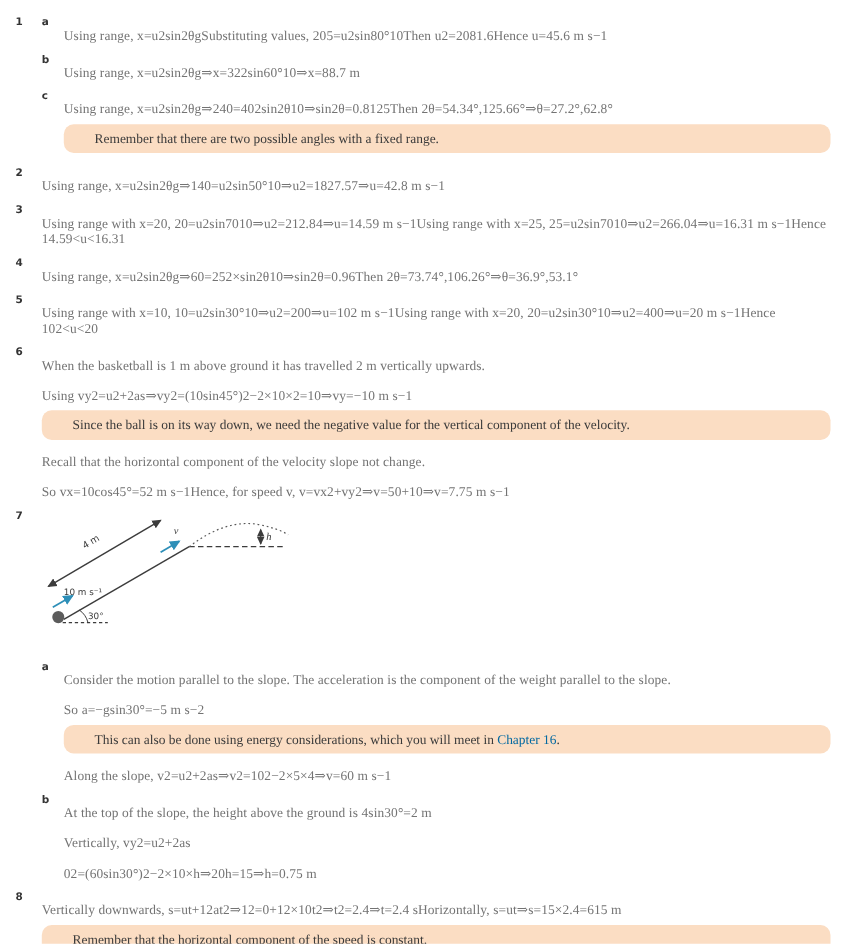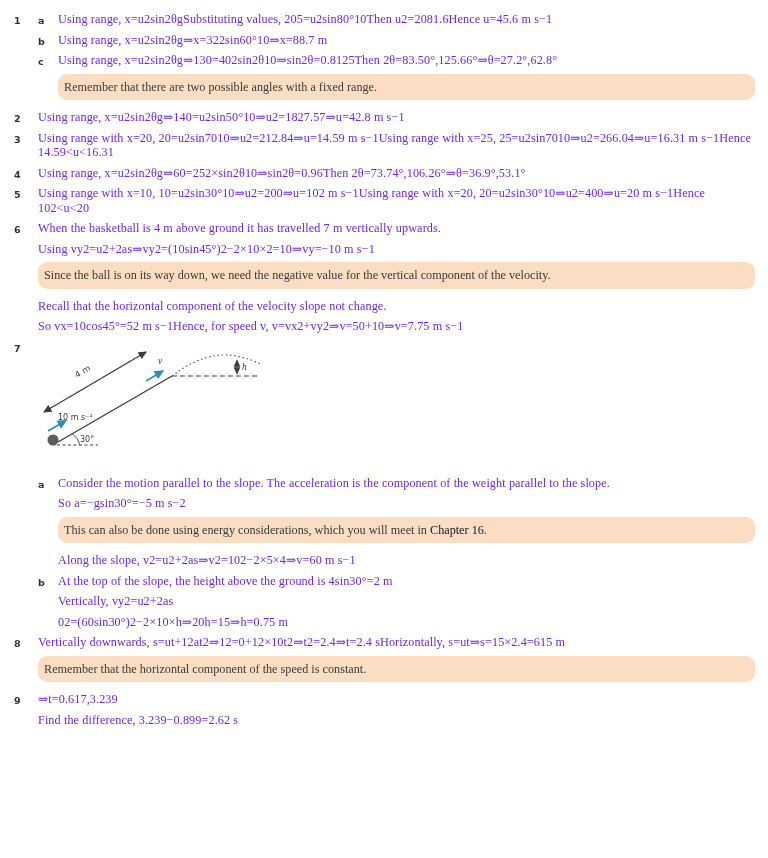--- a/index.html
+++ b/index.html
@@ -17,29 +17,29 @@
   }
   .item-body { flex:1; min-width:0; }
   .sub { display:flex; }
   .sub-letter {
     flex:0 0 20px; padding-top:3px;
     font-family:"DejaVu Sans","Liberation Sans",sans-serif;
     font-weight:bold; font-size:9.5px; color:#333;
   }
   .sub-body { flex:1; min-width:0; }
   p.line {
-    margin:0 0 6px; font-size:12.2px; line-height:14.5px;
-    letter-spacing:0.1px; color:#6d28d9;
+    margin:13px 0 6px; font-size:12.2px; line-height:14.5px;
+    letter-spacing:0.1px; color:#737373;
   }
   .callout {
     background:#fbddc3; border-radius:9px;
-    padding:6px 6px; margin:4px 0 10px;
+    padding:6px 28px; margin:4px 0 10px;
     font-size:12.2px; line-height:14.5px; color:#3a3a3a;
   }
-  .link { color:#0f172a; cursor:pointer; text-decoration:none; }
+  .link { color:#0369a1; cursor:pointer; text-decoration:none; }
   .diagram-wrap { margin:0 0 6px -2px; }
   svg text {
     font-family:"DejaVu Sans","Liberation Sans",sans-serif;
     fill:#3a3a3a;
   }
   svg text.ital {
     font-family:"Liberation Serif","DejaVu Serif",serif;
     font-style:italic;
   }
 </style>
@@ -59,21 +59,21 @@
       </div>
       <div class="sub">
         <div class="sub-letter">b</div>
         <div class="sub-body">
             <p class="line">Using range, x=u2sin2θg⇒x=322sin60°10⇒x=88.7 m</p>
           </div>
       </div>
       <div class="sub">
         <div class="sub-letter">c</div>
         <div class="sub-body">
-          <p class="line">Using range, x=u2sin2θg⇒130=402sin2θ10⇒sin2θ=0.8125Then 2θ=83.50°,125.66°⇒θ=27.2°,62.8°</p>
+          <p class="line">Using range, x=u2sin2θg⇒240=402sin2θ10⇒sin2θ=0.8125Then 2θ=54.34°,125.66°⇒θ=27.2°,62.8°</p>
           <div class="callout">Remember that there are two possible angles with a fixed range.</div>
         </div>
       </div>
     </div>
   </div>
 
   <div class="item">
     <div class="item-num">2</div>
     <div class="item-body">
         <p class="line">Using range, x=u2sin2θg⇒140=u2sin50°10⇒u2=1827.57⇒u=42.8 m s−1</p>
@@ -97,21 +97,21 @@
   <div class="item">
     <div class="item-num">5</div>
     <div class="item-body">
         <p class="line">Using range with x=10, 10=u2sin30°10⇒u2=200⇒u=102 m s−1Using range with x=20, 20=u2sin30°10⇒u2=400⇒u=20 m s−1Hence 102&lt;u&lt;20</p>
       </div>
   </div>
 
   <div class="item">
     <div class="item-num">6</div>
     <div class="item-body">
-      <p class="line">When the basketball is 4 m above ground it has travelled 7 m vertically upwards.</p>
+      <p class="line">When the basketball is 1 m above ground it has travelled 2 m vertically upwards.</p>
       <p class="line">Using vy2=u2+2as⇒vy2=(10sin45°)2−2×10×2=10⇒vy=−10 m s−1</p>
       <div class="callout">Since the ball is on its way down, we need the negative value for the vertical component of the velocity.</div>
       <p class="line">Recall that the horizontal component of the velocity slope not change.</p>
       <p class="line">So vx=10cos45°=52 m s−1Hence, for speed v, v=vx2+vy2⇒v=50+10⇒v=7.75 m s−1</p>
     </div>
   </div>
 
   <div class="item">
     <div class="item-num">7</div>
     <div class="item-body">

